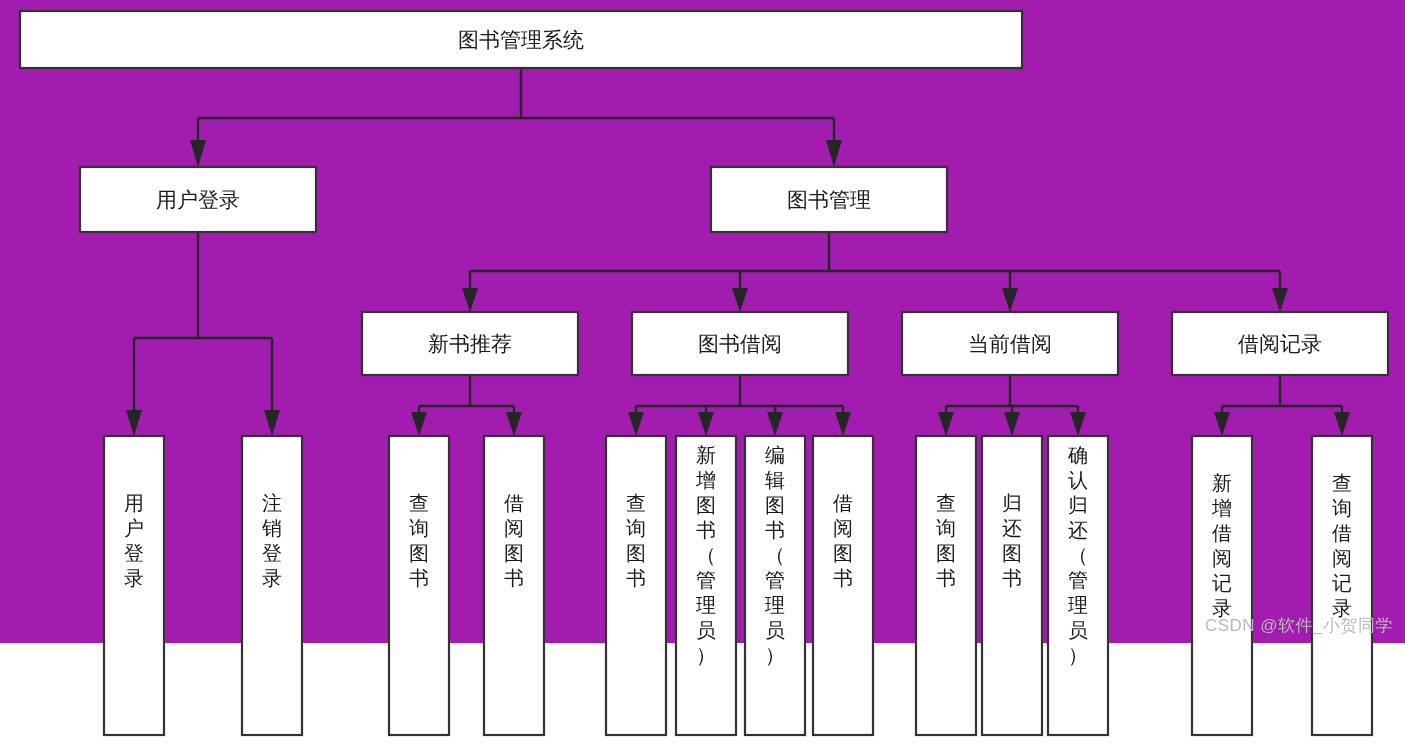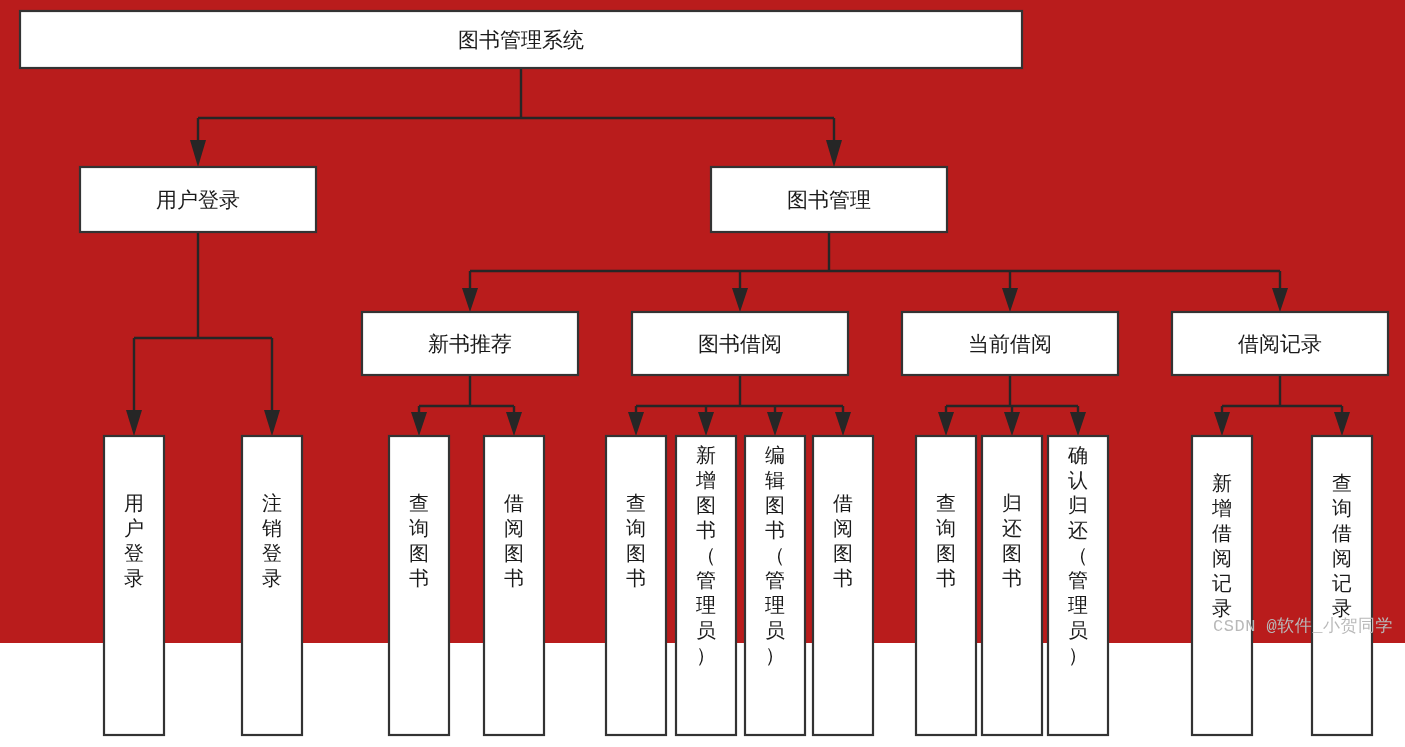--- a/index.html
+++ b/index.html
@@ -10,21 +10,21 @@
   body {
     width: 1405px;
     height: 747px;
     font-family: "Liberation Sans", "DejaVu Sans", sans-serif;
     overflow: hidden;
   }
   #diagram-root {
     position: relative;
     width: 1405px;
     height: 643px;
-    background: #b91c1c;
+    background: #a21caf;
   }
   svg.flow {
     position: absolute;
     left: 0;
     top: 0;
     width: 1405px;
     height: 747px;
     display: block;
   }
   .node-box {
@@ -54,21 +54,21 @@
     stroke-linecap: butt;
   }
   .arrow-head {
     fill: #262626;
     stroke: none;
   }
   .watermark {
     position: absolute;
     right: 12px;
     bottom: 6px;
-    font-family: Liberation Mono, monospace;
+    font-family: Liberation Sans, sans-serif;
     font-size: 17px;
     color: #b9b9b9;
     letter-spacing: 0.5px;
     user-select: none;
     white-space: nowrap;
   }
 </style>
 </head>
 <body>
 

